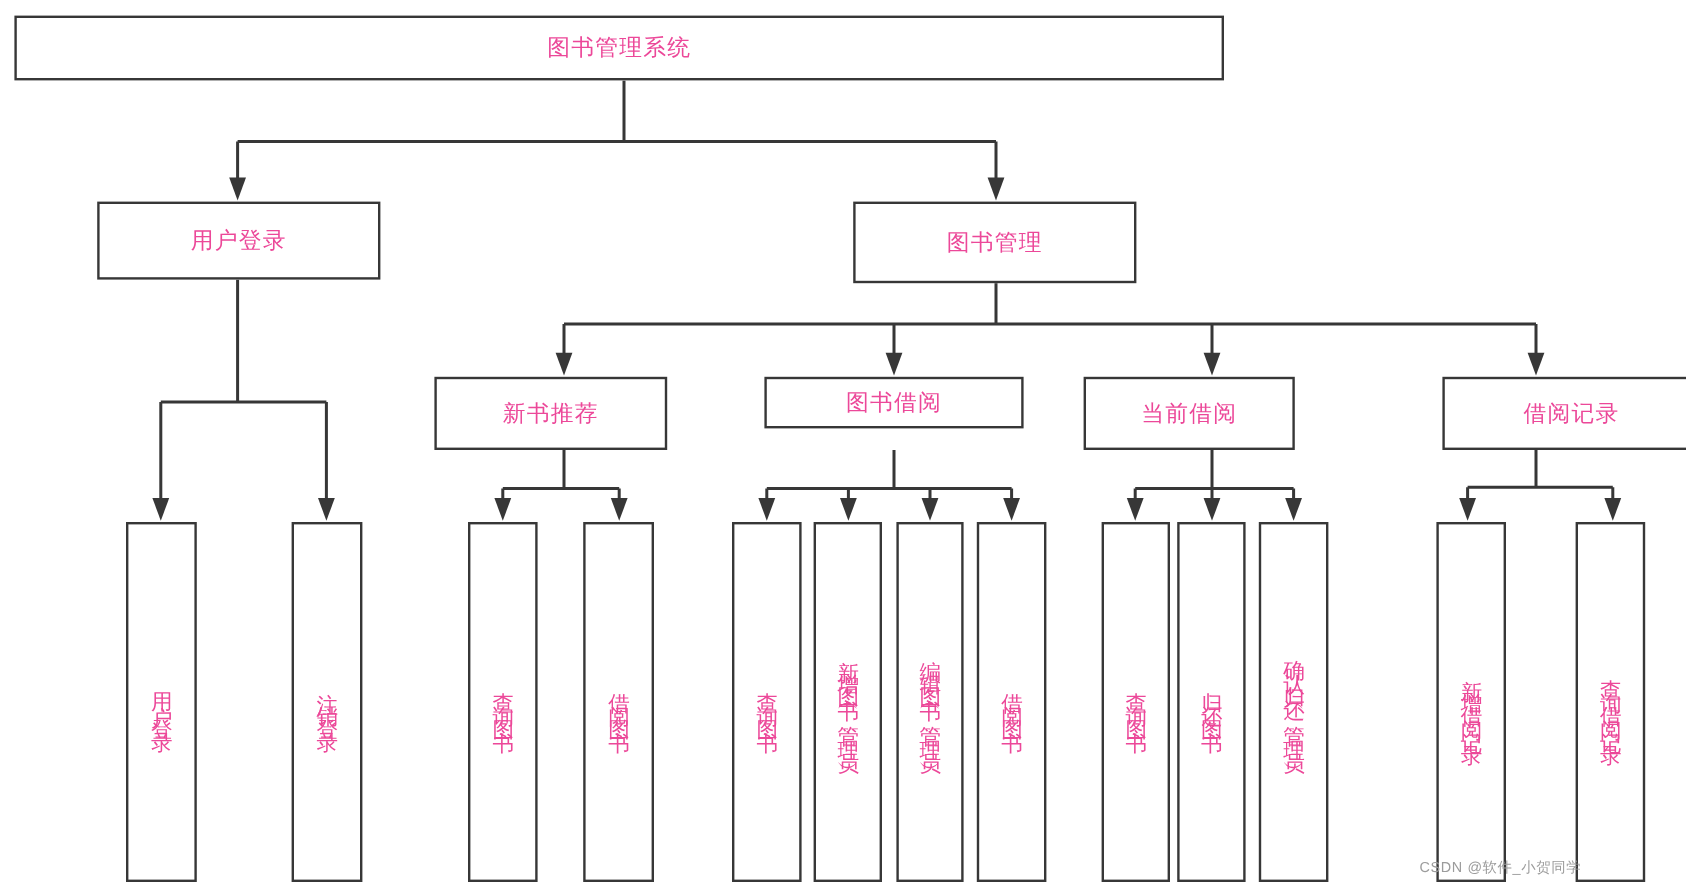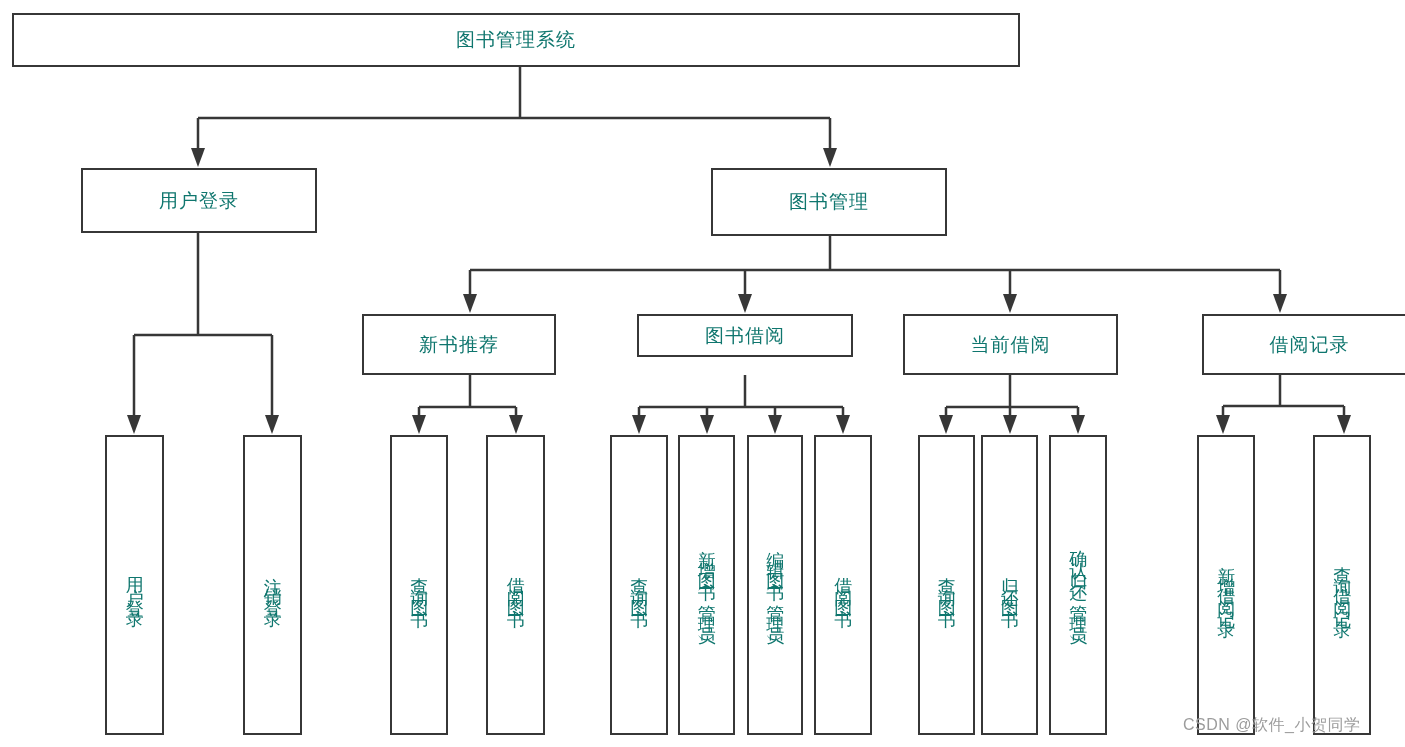--- a/index.html
+++ b/index.html
@@ -10,38 +10,38 @@
     overflow:hidden;
     font-family:"Liberation Sans","DejaVu Sans",sans-serif;
   }
   #connectors{position:absolute;left:0;top:0;width:1405px;height:747px;}
   .node{
     position:absolute;
     box-sizing:border-box;
     border:2.5px solid #373737;
     background:#ffffff;
     display:flex;align-items:center;justify-content:center;
-    color:#0f766e;
+    color:#ec4899;
     font-size:19px;
     letter-spacing:1px;
     z-index:2;
   }
   .leaf{border-width:2px;font-size:18px;letter-spacing:0;}
   .leaf .vtext{
     writing-mode:vertical-rl;
     text-orientation:mixed;
     letter-spacing:11px;
     line-height:1.15;
     white-space:nowrap;
   }
   #watermark{
     position:absolute;
     left:1183px;top:715px;
     color:#9c9c9c;
-    font-size:16px;
+    font-size:12px;
     letter-spacing:0.5px;
     z-index:3;
   }
 </style>
 </head>
 <body>
 
 <div id="stage">
 
   <svg id="connectors" viewBox="0 0 1405 747" xmlns="http://www.w3.org/2000/svg">
@@ -85,21 +85,21 @@
   <div class="node" style="left:711px;top:168px;width:236px;height:68px">
     <span>图书管理</span>
   </div>
 
   <div class="node" style="left:362px;top:314px;width:194px;height:61px">
     <span>新书推荐</span>
   </div>
   <div class="node" style="left:637px;top:314px;width:216px;height:43px">
     <span>图书借阅</span>
   </div>
-  <div class="node" style="left:903px;top:314px;width:215px;height:61px">
+  <div class="node" style="left:903px;top:314px;width:176px;height:61px">
     <span>当前借阅</span>
   </div>
   <div class="node" style="left:1202px;top:314px;width:215px;height:61px">
     <span>借阅记录</span>
   </div>
 
   <div class="node leaf" style="left:105px;top:435px;width:59px;height:300px">
     <span class="vtext">用户登录</span>
   </div>
   <div class="node leaf" style="left:243px;top:435px;width:59px;height:300px">

